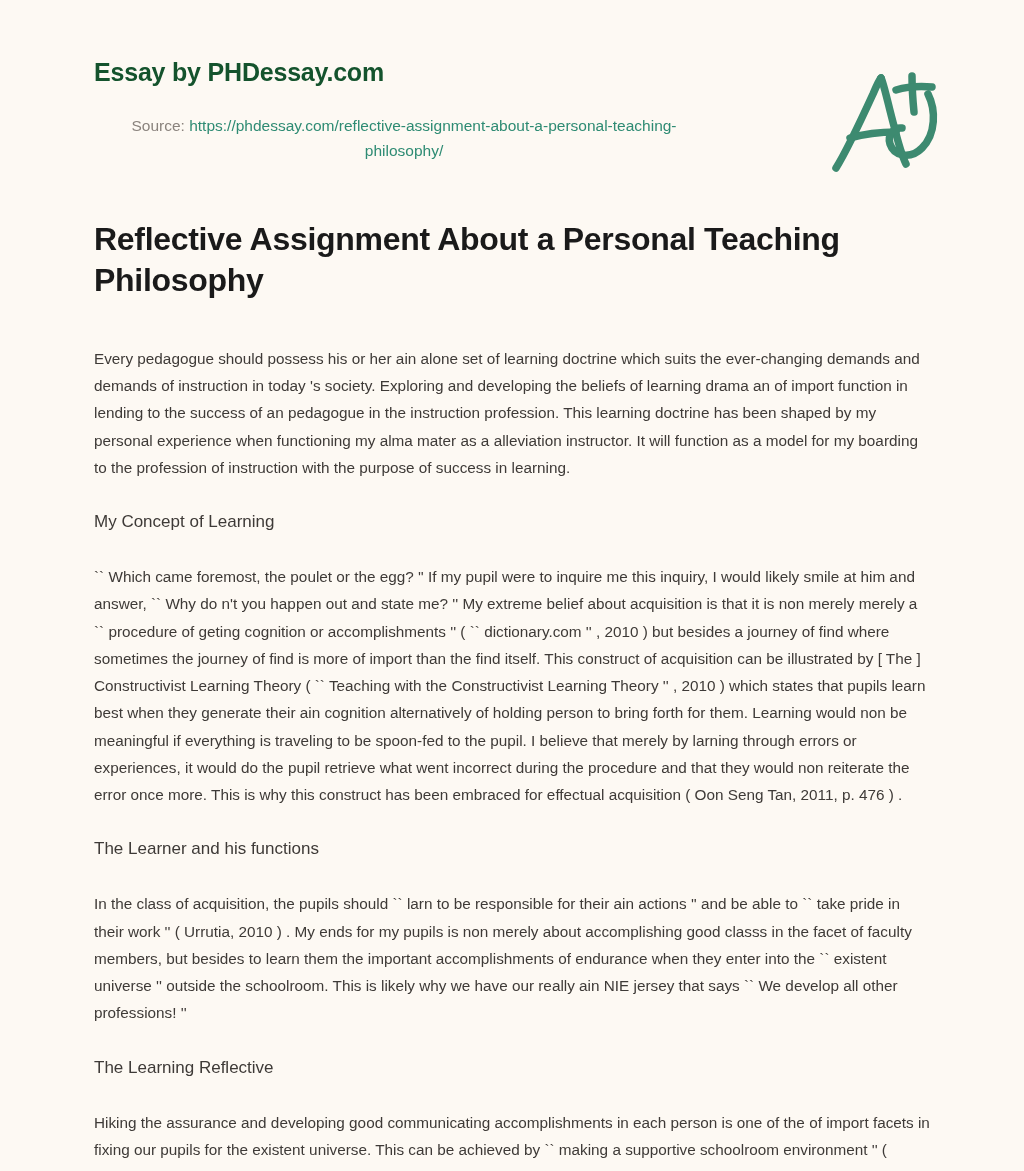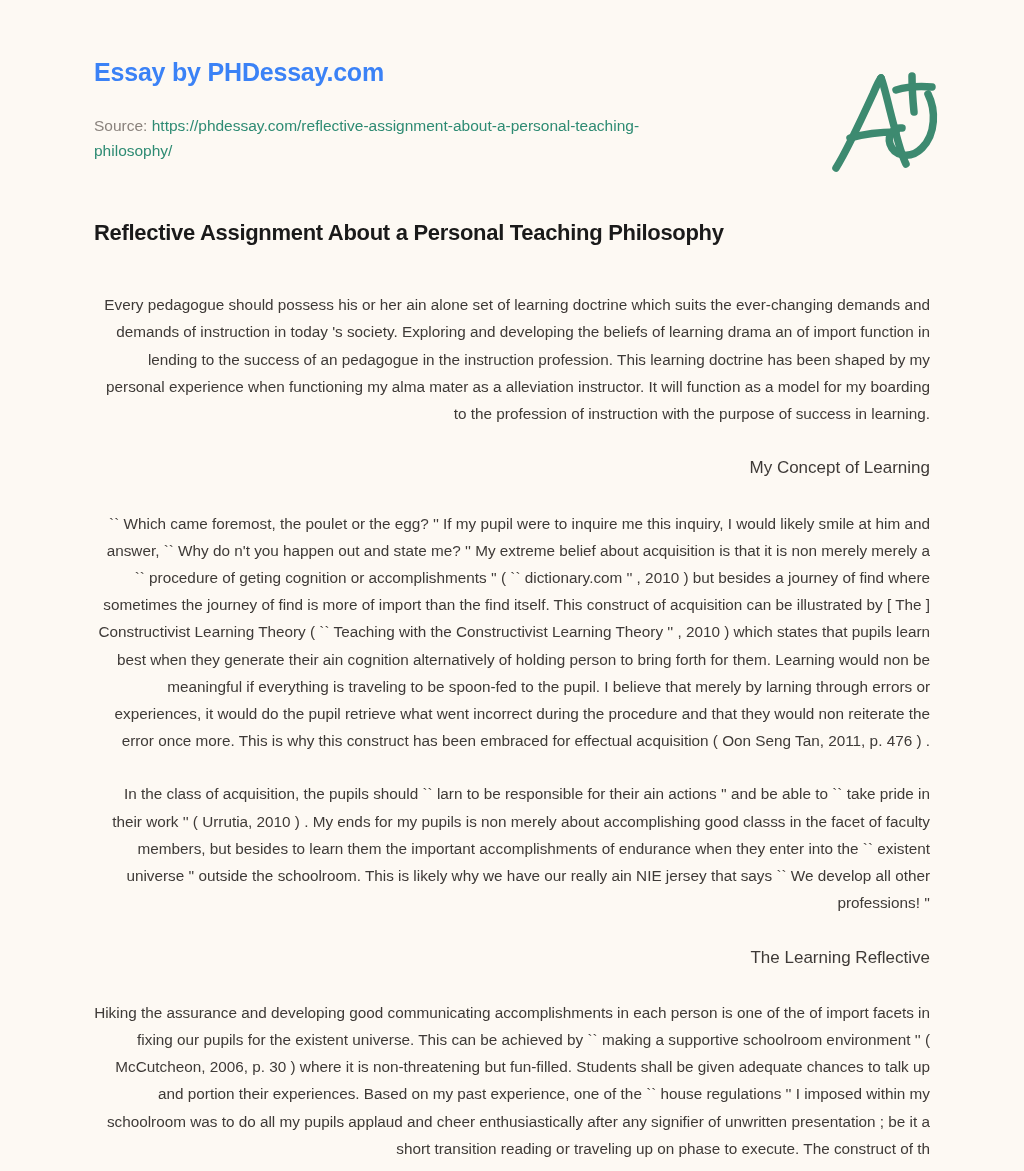--- a/index.html
+++ b/index.html
@@ -29,32 +29,33 @@
   
   .header {
     position: relative;
     padding: 57px 64px 0 94px;
     min-height: 175px;
   }
 
   .brand-title {
     font-size: 25px;
     font-weight: bold;
-    color: #3b82f6;
+    color: #14532d;
     letter-spacing: -0.2px;
     line-height: 1.2;
     margin: 0 0 26px 0;
   }
 
   .source-line {
     font-size: 15.5px;
     line-height: 1.62;
     max-width: 620px;
     margin: 0;
     word-break: break-word;
+    text-align: center;
   }
 
   .source-label {
     color: #8a837d;
   }
 
   .source-link {
     color: #2e8b73;
     text-decoration: none;
   }
@@ -69,42 +70,42 @@
 
   .logo svg { display: block; }
 
   
   .article {
     padding: 0 94px 0 94px;
   }
 
   .doc-title {
     font-family: "Liberation Sans Narrow", "Liberation Sans", sans-serif;
-    font-size: 22px;
+    font-size: 32px;
     font-weight: bold;
     color: #1a1a1a;
     line-height: 1.28;
     letter-spacing: -0.3px;
     margin: 44px 0 0 0;
     max-width: 790px;
   }
 
   .body-block {
     margin-top: 44px;
   }
 
   .body-block p,
   .body-block h2 {
     color: #3e3a37;
     font-size: 15.3px;
     line-height: 1.78;
     font-weight: normal;
     margin: 0 0 26px 0;
     max-width: 842px;
-    text-align: right;
+    text-align: left;
   }
 
   .body-block h2 {
     font-size: 17px;
     font-weight: normal;
     color: #3e3a37;
   }
 
   .body-block p:last-child {
     margin-bottom: 0;
@@ -147,20 +148,21 @@
 
   <div class="article">
 
     <h1 class="doc-title">Reflective Assignment About a Personal Teaching Philosophy</h1>
 
     <div class="body-block">
 
       <p>Every pedagogue should possess his or her ain alone set of learning doctrine which suits the ever-changing demands and demands of instruction in today 's society. Exploring and developing the beliefs of learning drama an of import function in lending to the success of an pedagogue in the instruction profession. This learning doctrine has been shaped by my personal experience when functioning my alma mater as a alleviation instructor. It will function as a model for my boarding to the profession of instruction with the purpose of success in learning.</p>
       <h2>My Concept of Learning</h2>
       <p>`` Which came foremost, the poulet or the egg? '' If my pupil were to inquire me this inquiry, I would likely smile at him and answer, `` Why do n't you happen out and state me? '' My extreme belief about acquisition is that it is non merely merely a `` procedure of geting cognition or accomplishments '' ( `` dictionary.com '' , 2010 ) but besides a journey of find where sometimes the journey of find is more of import than the find itself. This construct of acquisition can be illustrated by [ The ] Constructivist Learning Theory ( `` Teaching with the Constructivist Learning Theory '' , 2010 ) which states that pupils learn best when they generate their ain cognition alternatively of holding person to bring forth for them. Learning would non be meaningful if everything is traveling to be spoon-fed to the pupil. I believe that merely by larning through errors or experiences, it would do the pupil retrieve what went incorrect during the procedure and that they would non reiterate the error once more. This is why this construct has been embraced for effectual acquisition ( Oon Seng Tan, 2011, p. 476 ) .</p>
+      <h2>The Learner and his functions</h2>
       <p>In the class of acquisition, the pupils should `` larn to be responsible for their ain actions '' and be able to `` take pride in their work '' ( Urrutia, 2010 ) . My ends for my pupils is non merely about accomplishing good classs in the facet of faculty members, but besides to learn them the important accomplishments of endurance when they enter into the `` existent universe '' outside the schoolroom. This is likely why we have our really ain NIE jersey that says `` We develop all other professions! ''</p>
       <h2>The Learning Reflective</h2>
       <p>Hiking the assurance and developing good communicating accomplishments in each person is one of the of import facets in fixing our pupils for the existent universe. This can be achieved by `` making a supportive schoolroom environment '' ( McCutcheon, 2006, p. 30 ) where it is non-threatening but fun-filled. Students shall be given adequate chances to talk up and portion their experiences. Based on my past experience, one of the `` house regulations '' I imposed within my schoolroom was to do all my pupils applaud and cheer enthusiastically after any signifier of unwritten presentation ; be it a short transition reading or traveling up on phase to execute. The construct of th</p>
 
     </div>
 
   </div>
 
 </div>
 

